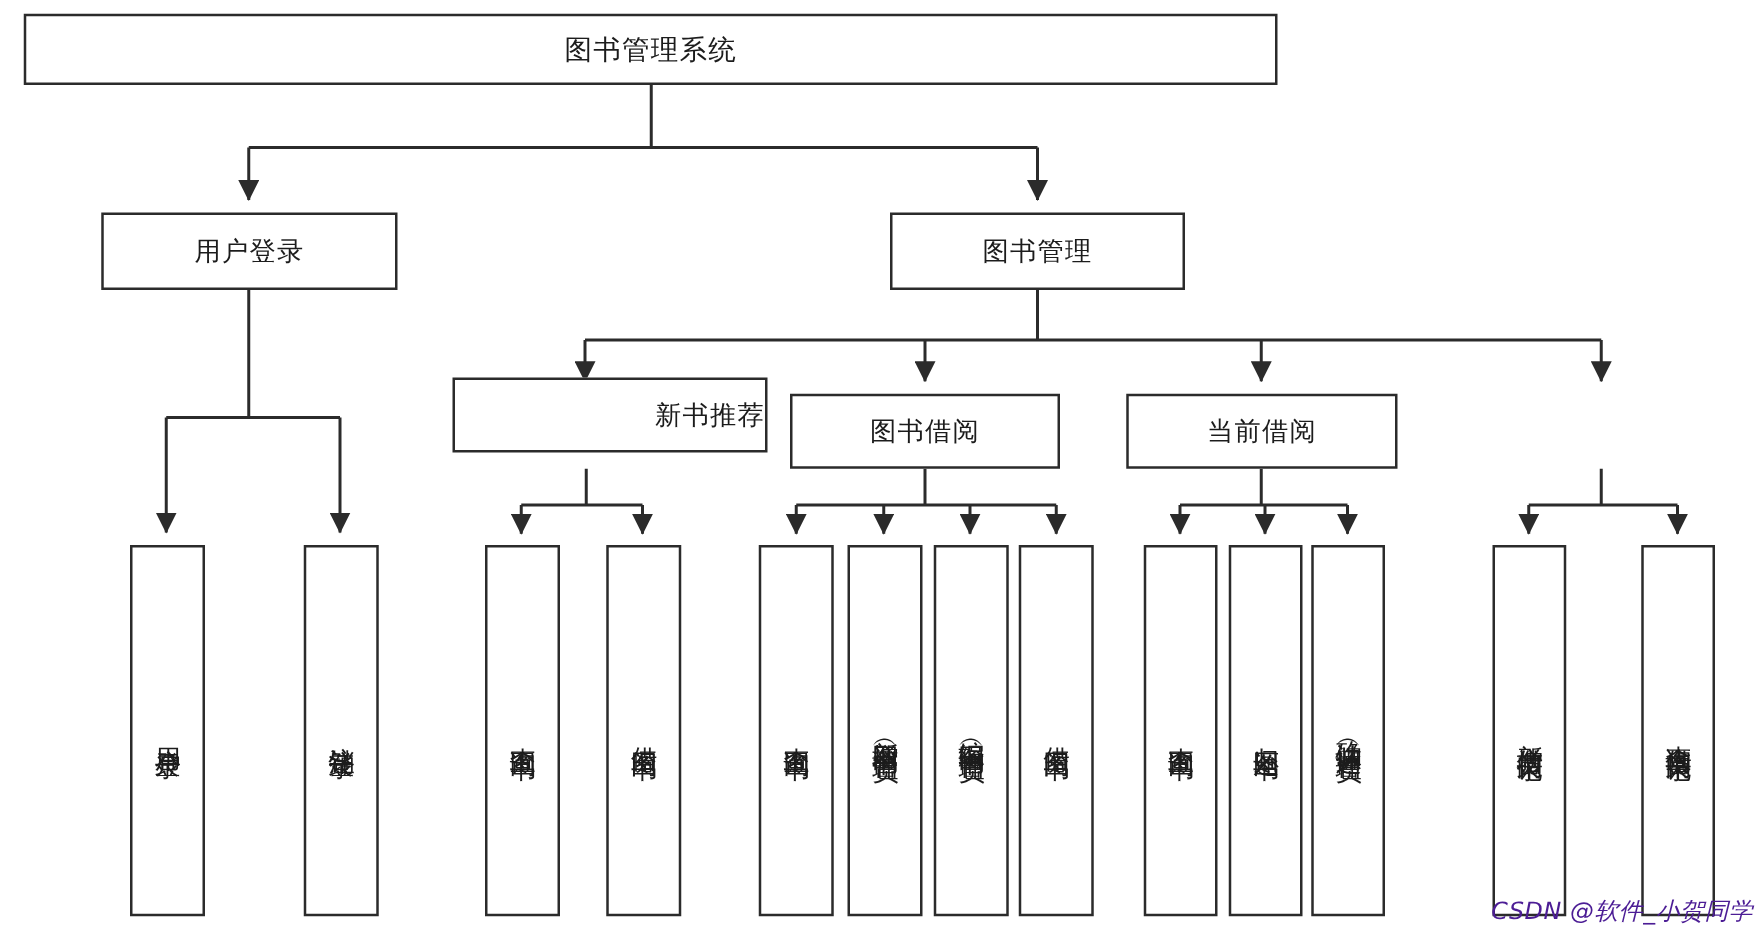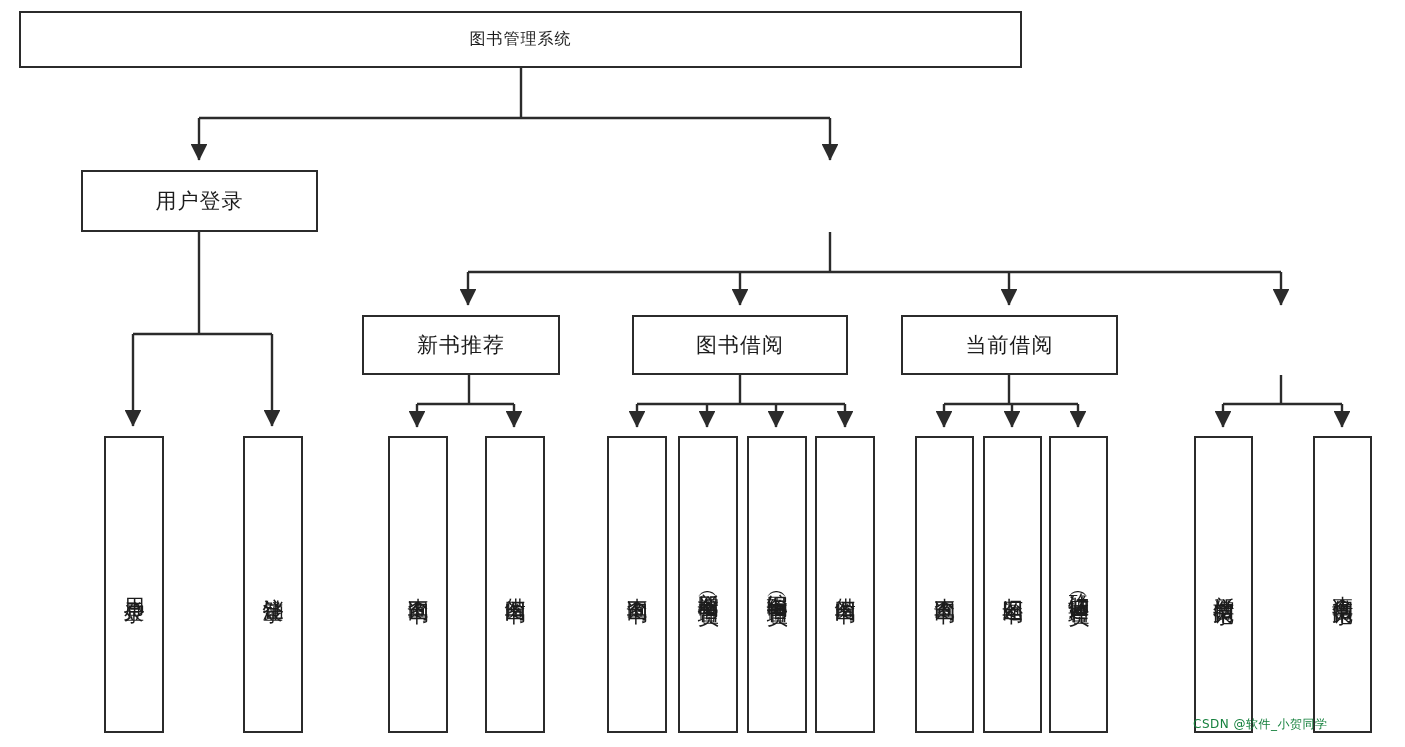--- a/index.html
+++ b/index.html
@@ -35,46 +35,47 @@
     align-items: center;
     justify-content: center;
     color: #1c1c1c;
     font-weight: 400;
   }
   .node.horiz {
     font-size: 21px;
     letter-spacing: 1px;
   }
   .node.root {
-    font-size: 16px;
+    font-size: 22px;
     letter-spacing: 1px;
   }
   .node.vert {
     font-size: 21px;
     letter-spacing: 2px;
     writing-mode: vertical-rl;
     text-orientation: upright;
     align-items: center;
     justify-content: center;
     line-height: 1.08;
     padding-top: 4px;
     padding-bottom: 4px;
   }
   .node .label {
     display: block;
     white-space: pre-line;
     text-align: center;
   }
   .watermark {
     position: absolute;
-    font-size: 12px;
-    color: #15803d;
+    font-size: 19px;
+    color: #4c1d95;
     letter-spacing: 0.5px;
     white-space: nowrap;
     font-family: "DejaVu Sans", "Liberation Sans", sans-serif;
+    font-style: italic;
   }
 </style>
 </head>
 <body>
 
 <div id="canvas">
 
   <svg id="wires" viewBox="0 0 1405 747" xmlns="http://www.w3.org/2000/svg">
     <defs>
       <marker id="arrow" viewBox="0 0 10 10" refX="9.5" refY="5" markerWidth="7" markerHeight="7" orient="auto-start-reverse">
@@ -127,22 +128,25 @@
     </g>
   </svg>
 
   <div class="node root" style="left:19px; top:11px; width:1003px; height:57px;">
     <span class="label">图书管理系统</span>
   </div>
 
   <div class="node horiz" style="left:81px; top:170px; width:237px; height:62px;">
     <span class="label">用户登录</span>
   </div>
-
-  <div class="node horiz" style="left:362px; top:315px; width:198px; height:60px;">
+  <div class="node horiz" style="left:712px; top:170px; width:236px; height:62px;">
+    <span class="label">图书管理</span>
+  </div>
+
+  <div class="node horiz" style="left:362px; top:302px; width:252px; height:60px;justify-content:flex-end;">
     <span class="label">新书推荐</span>
   </div>
   <div class="node horiz" style="left:632px; top:315px; width:216px; height:60px;">
     <span class="label">图书借阅</span>
   </div>
   <div class="node horiz" style="left:901px; top:315px; width:217px; height:60px;align-items:center;">
     <span class="label">当前借阅</span>
   </div>
 
   <div class="node vert" style="left:104px; top:436px; width:60px; height:297px;">

